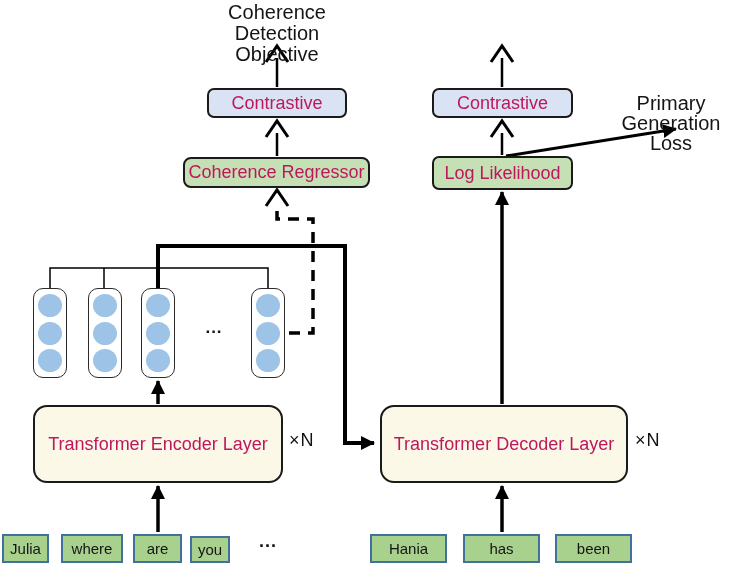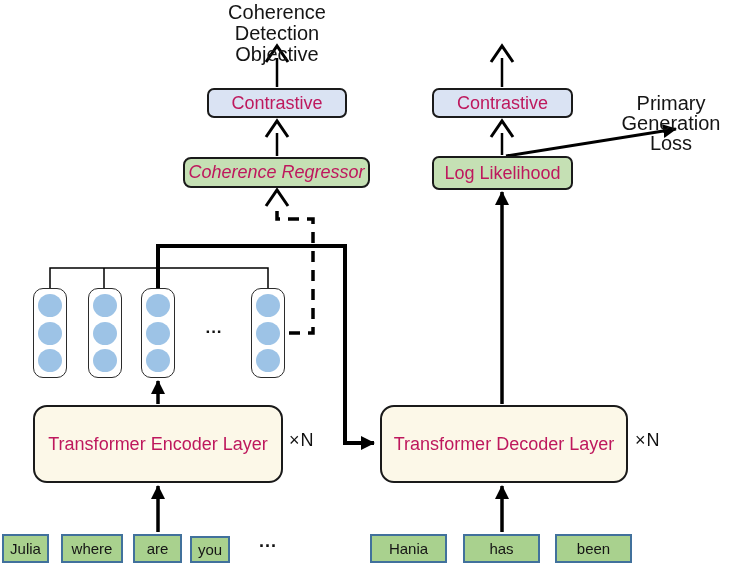--- a/index.html
+++ b/index.html
@@ -118,21 +118,21 @@
 
   <div class="objective-text" style="left:197px; top:2px; width:160px;">Coherence Detection Objective</div>
 
 
   <div class="objective-text" style="left:612px; top:82px; width:118px; line-height:20px;margin-top:11px;">Primary Generation Loss</div>
 
   <div class="node contrastive" style="left:207px; top:88px; width:140px; height:30px;">Contrastive</div>
 
   <div class="node contrastive" style="left:432px; top:88px; width:141px; height:30px;">Contrastive</div>
 
-  <div class="node greenbox" style="left:183px; top:157px; width:187px; height:31px;font-style:italic;">Coherence Regressor</div>
+  <div class="node greenbox" style="left:183px; top:157px; width:187px; height:31px;">Coherence Regressor</div>
 
   <div class="node greenbox" style="left:432px; top:156px; width:141px; height:34px; border-radius:7px;">Log Likelihood</div>
 
   <div class="emb-col" style="left:33px;">
     <span class="emb-dot"></span>
     <span class="emb-dot"></span>
     <span class="emb-dot"></span>
   </div>
   <div class="emb-col" style="left:88px;">
     <span class="emb-dot"></span>

